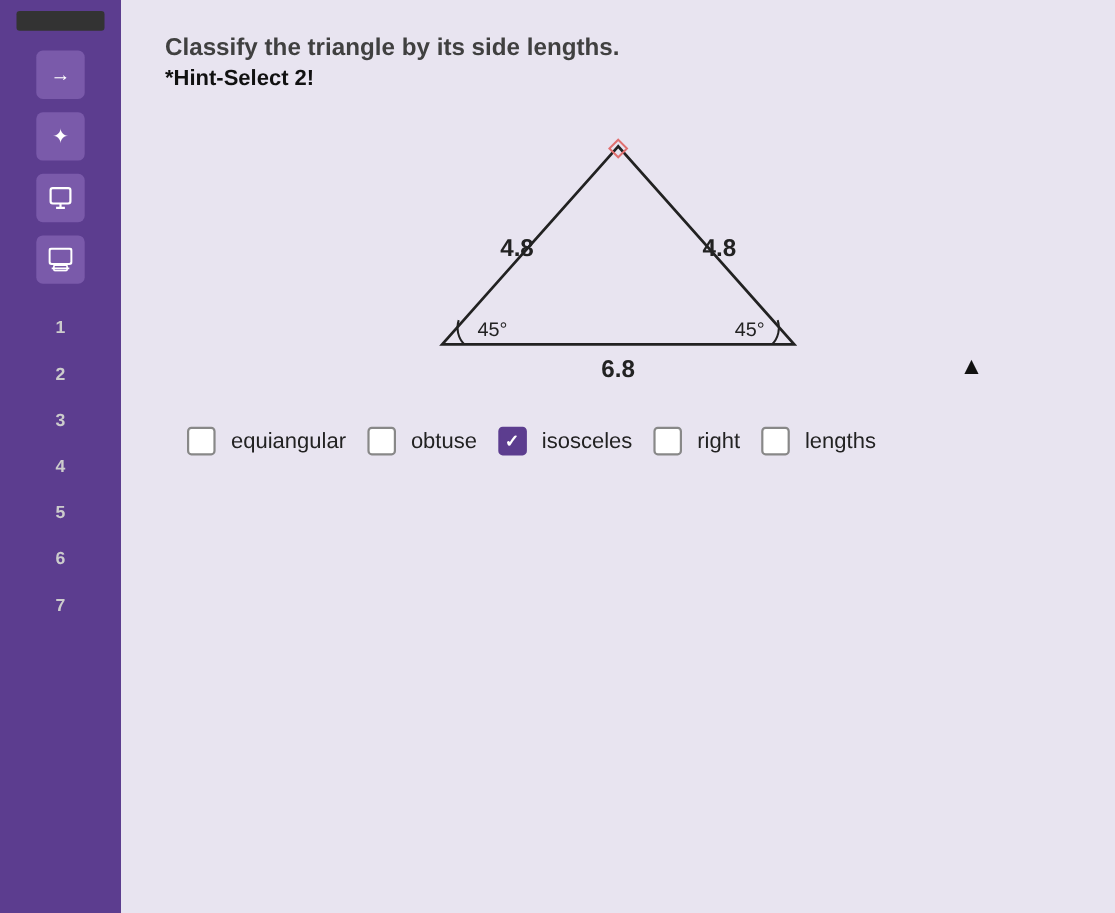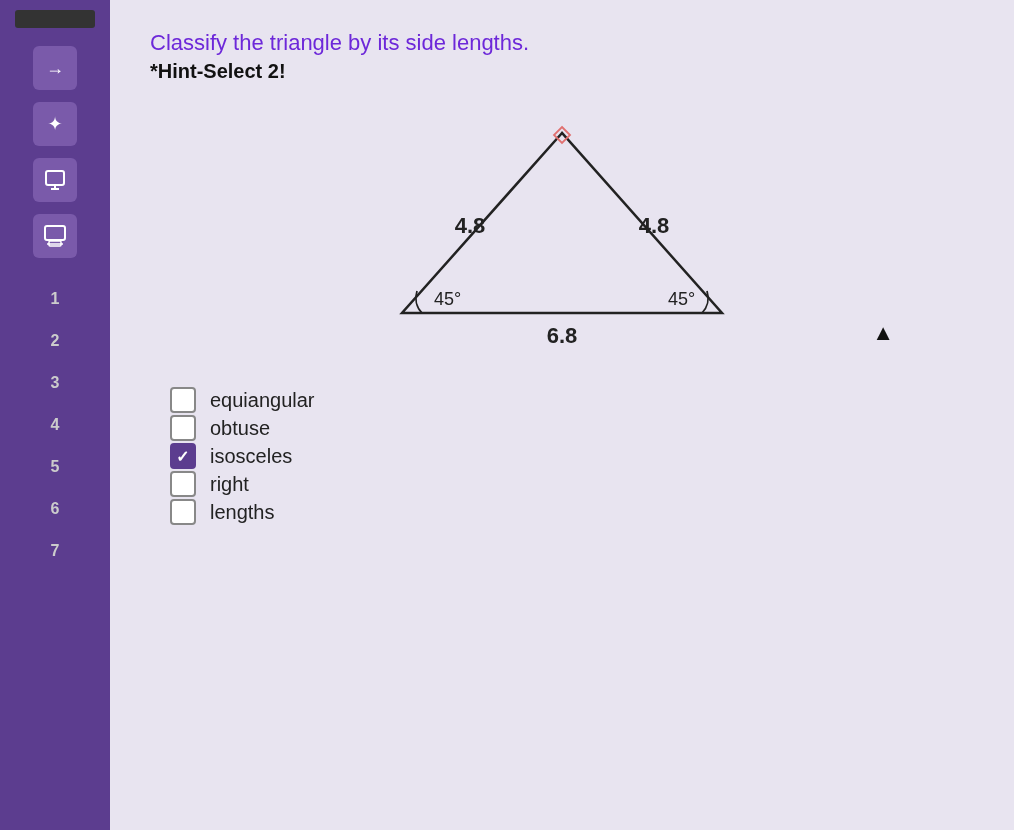--- a/index.html
+++ b/index.html
@@ -69,44 +69,44 @@
       left: 110px;
       top: 0;
       right: 0;
       bottom: 0;
       background: #e8e4f0;
       padding: 30px 40px;
     }
 
     .question-text {
       font-size: 22px;
-      font-weight: normal;
-      color: #6d28d9;
+      font-weight: bold;
+      color: #404040;
       margin-bottom: 4px;
     }
 
     .hint-text {
       font-size: 20px;
       font-weight: bold;
       color: #111;
       margin-bottom: 30px;
     }
 
     
     .triangle-container {
       width: 420px;
       margin: 0 auto 30px auto;
       position: relative;
     }
 
     
     .choices {
       display: flex;
-      flex-direction: column;
-      gap: 2px;
+      flex-direction: row;
+      gap: 19px;
       margin-left: 20px;
     }
 
     .choice-item {
       display: flex;
       align-items: center;
       gap: 14px;
       cursor: pointer;
     }
 

